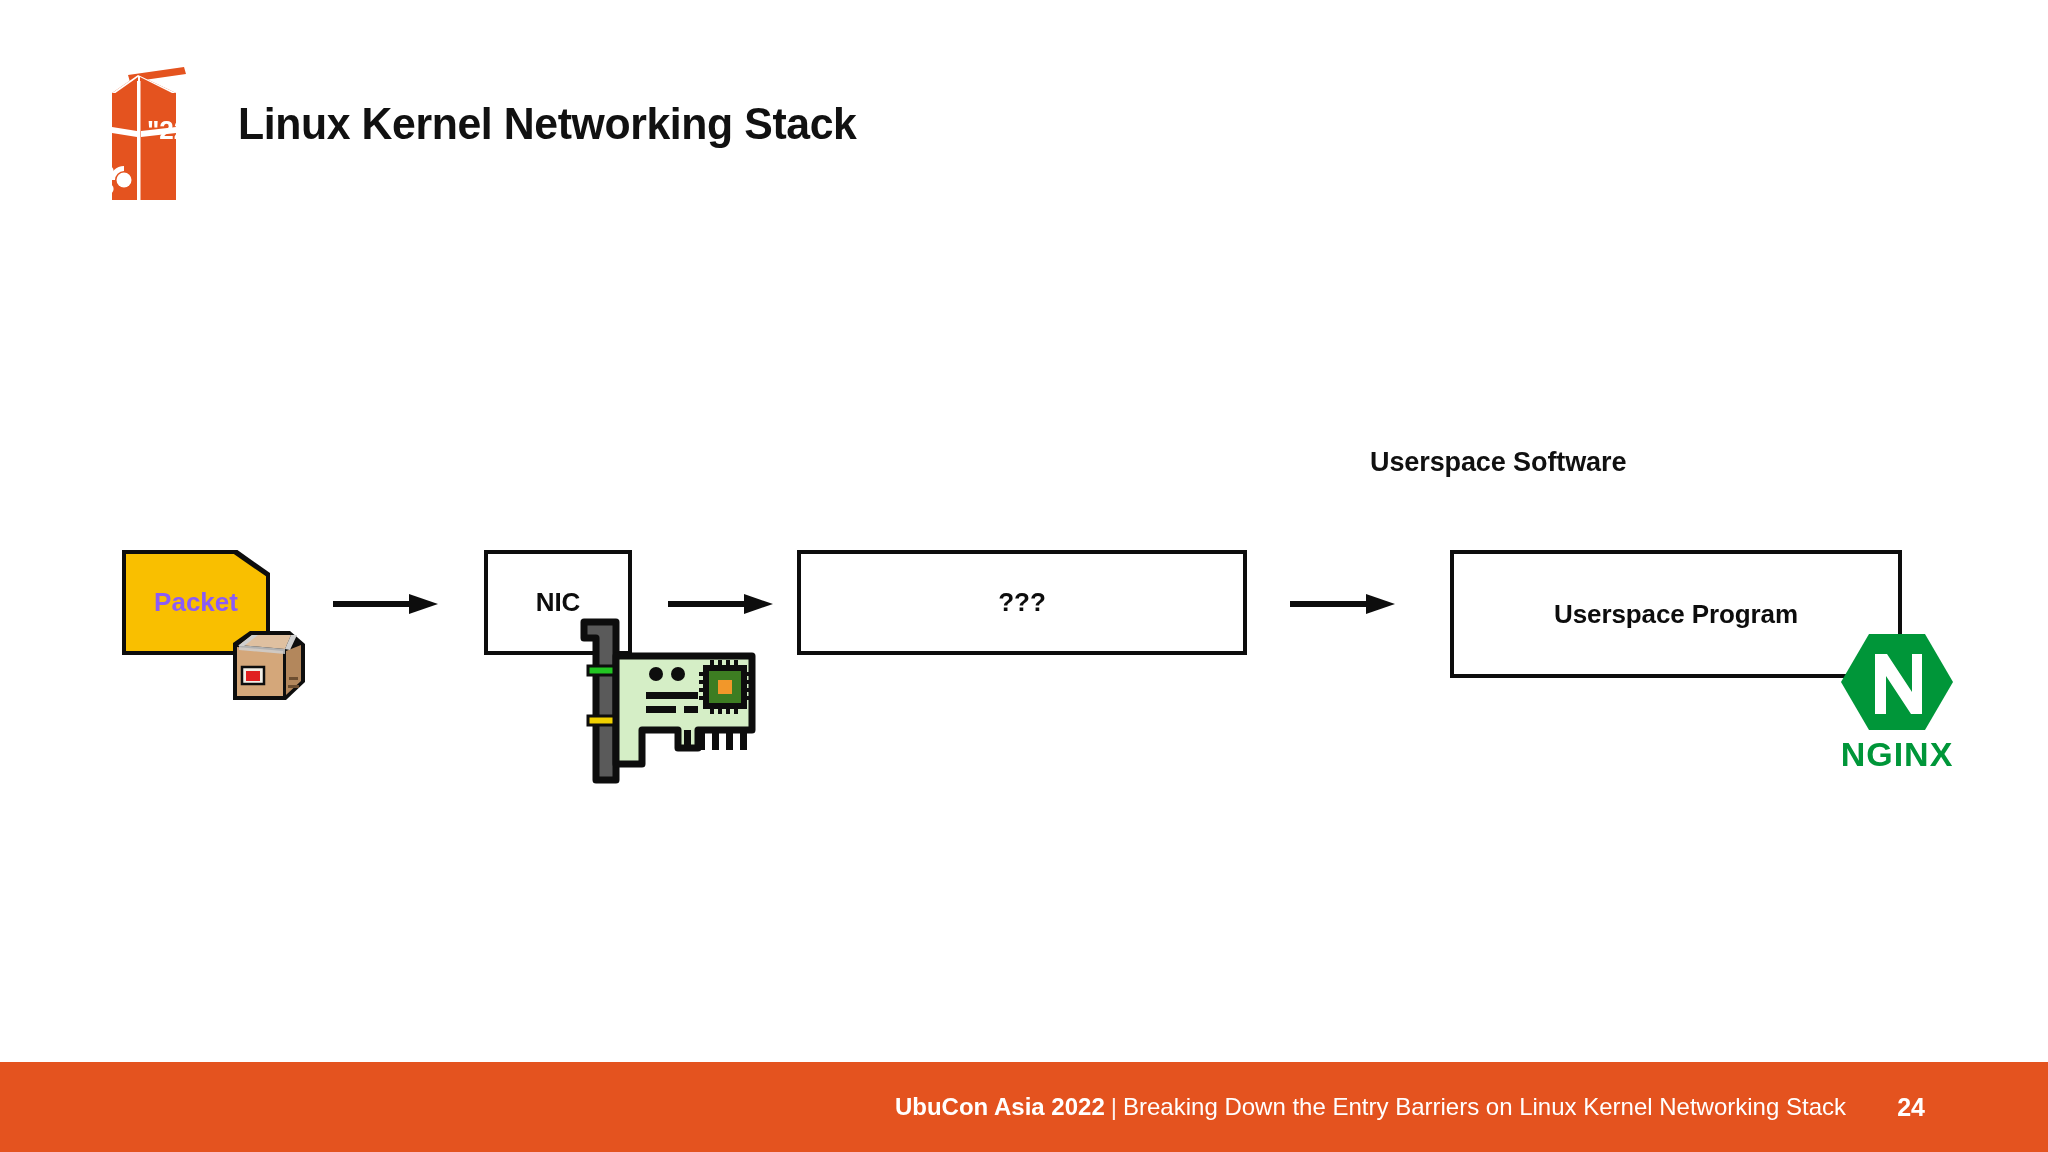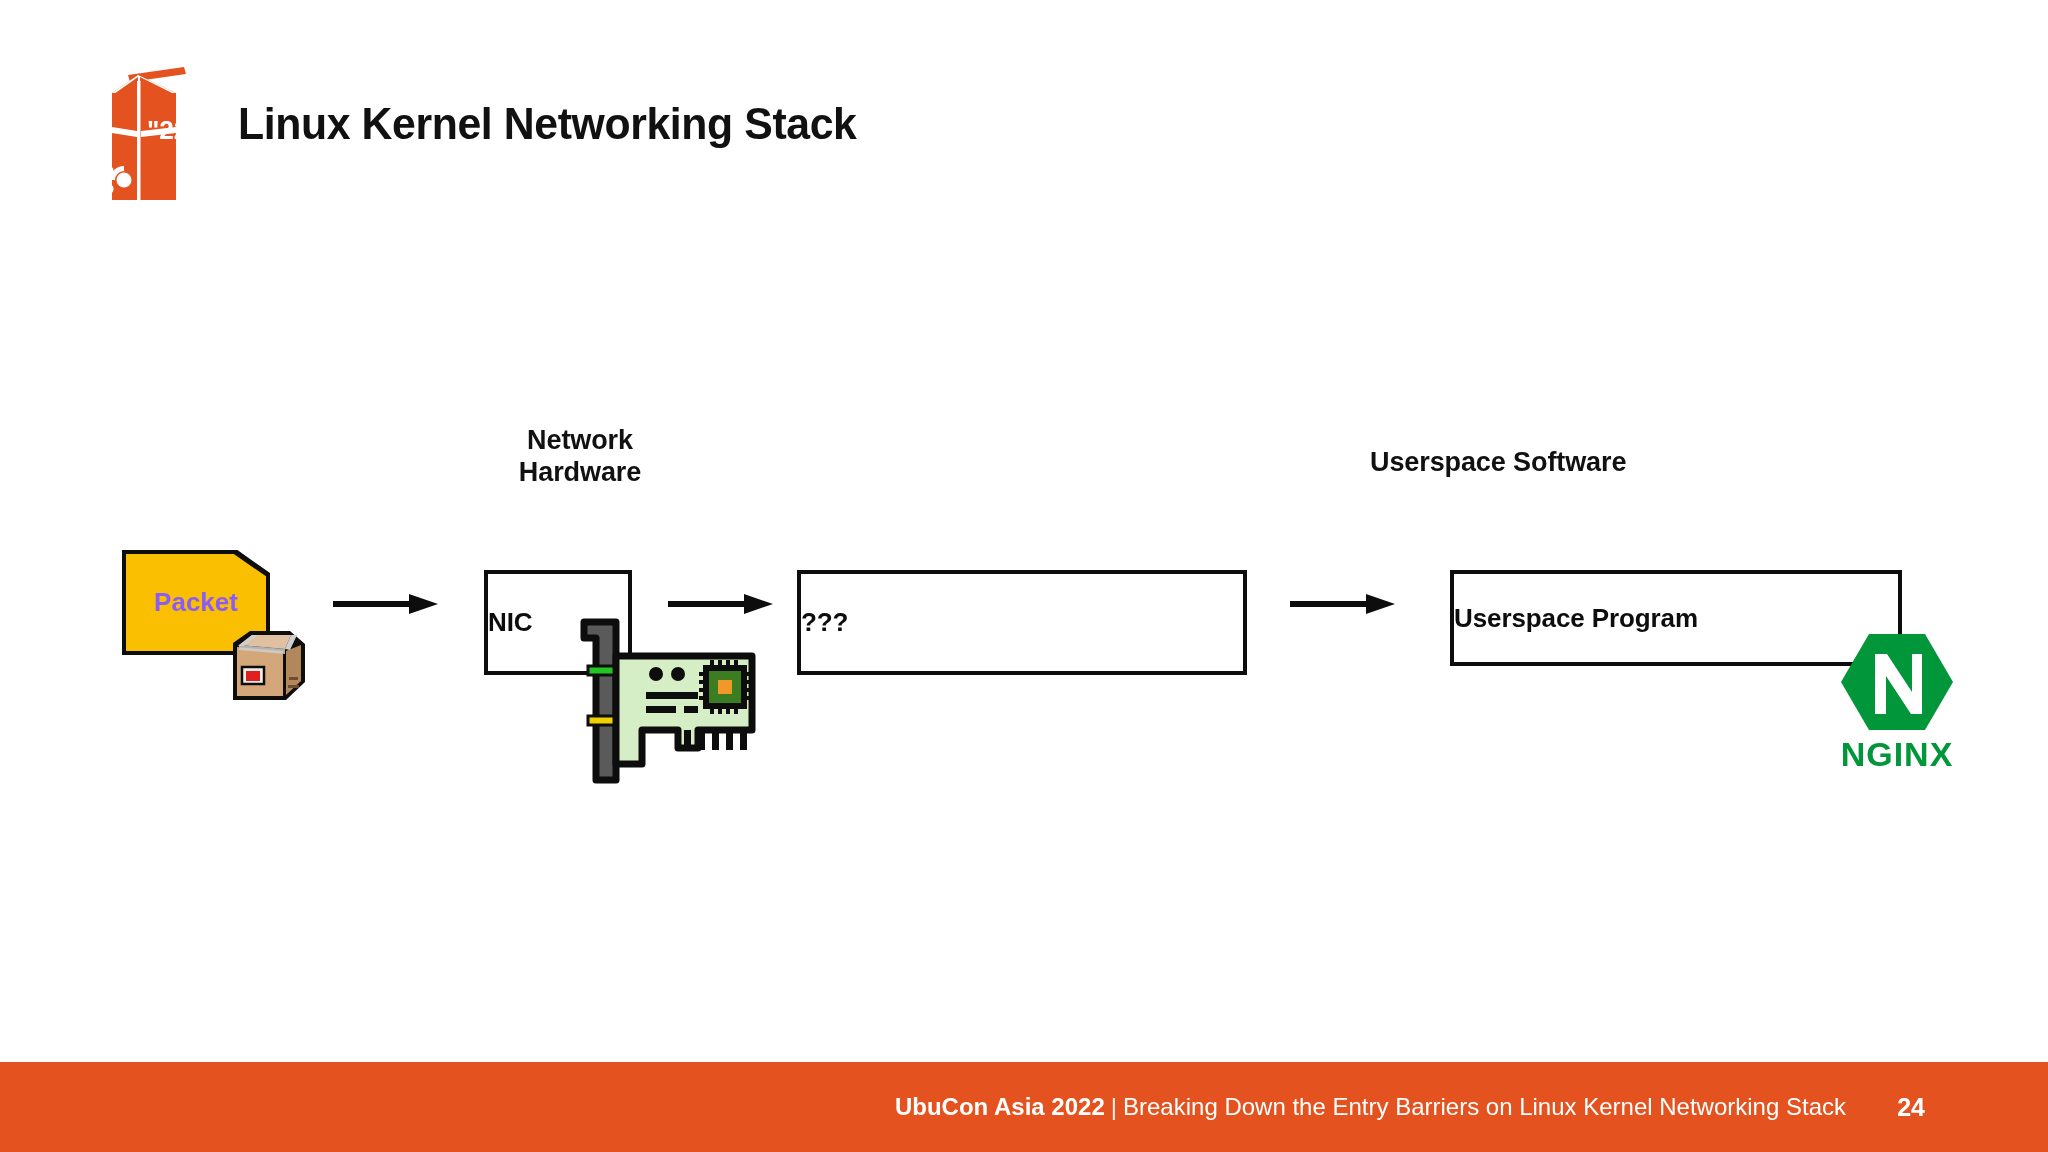--- a/index.html
+++ b/index.html
@@ -68,22 +68,21 @@
   #label-userspace-software { left: 1370px; top: 447px; width: 980px; text-align: left; }
 
   
   .stage-box {
     position: absolute;
     background: #ffffff;
     border: 4px solid #0d0d0d;
     box-sizing: border-box;
     display: flex;
     align-items: center;
-    justify-content: flex-start;
-    margin-top: 20px;
+    justify-content: center;
   }
   .stage-box .box-label {
     font-size: 26px;
     font-weight: bold;
     color: #0d0d0d;
     letter-spacing: -0.1px;
   }
 
   
   #box-packet {
@@ -142,21 +141,21 @@
     left: 797px;
     top: 550px;
     width: 450px;
     height: 105px;
   }
 
   #box-userspace {
     left: 1450px;
     top: 550px;
     width: 452px;
-    height: 96px;
+    height: 128px;
   }
   #nginx-logo {
     position: absolute;
     left: 1812px;
     top: 630px;
     width: 170px;
     height: 142px;
   }
 
   
@@ -240,22 +239,20 @@
       <text x="63" y="84" font-family="Liberation Sans, sans-serif" font-size="26" font-weight="bold" fill="#ffffff">"22</text>
     </svg>
   </div>
 
   <div id="slide-title">Linux Kernel Networking Stack</div>
 </div>
 
 <div id="diagram">
 
 
-  <div class="group-label" id="label-network-hardware">Network
-Hardware</div>
 
   <div class="group-label" id="label-userspace-software">Userspace Software</div>
 
   <div id="box-packet">
     <div class="packet-shape"></div>
     <div class="packet-fill"></div>
     <div class="box-label">Packet</div>
   </div>
 
   <div id="parcel-icon">

